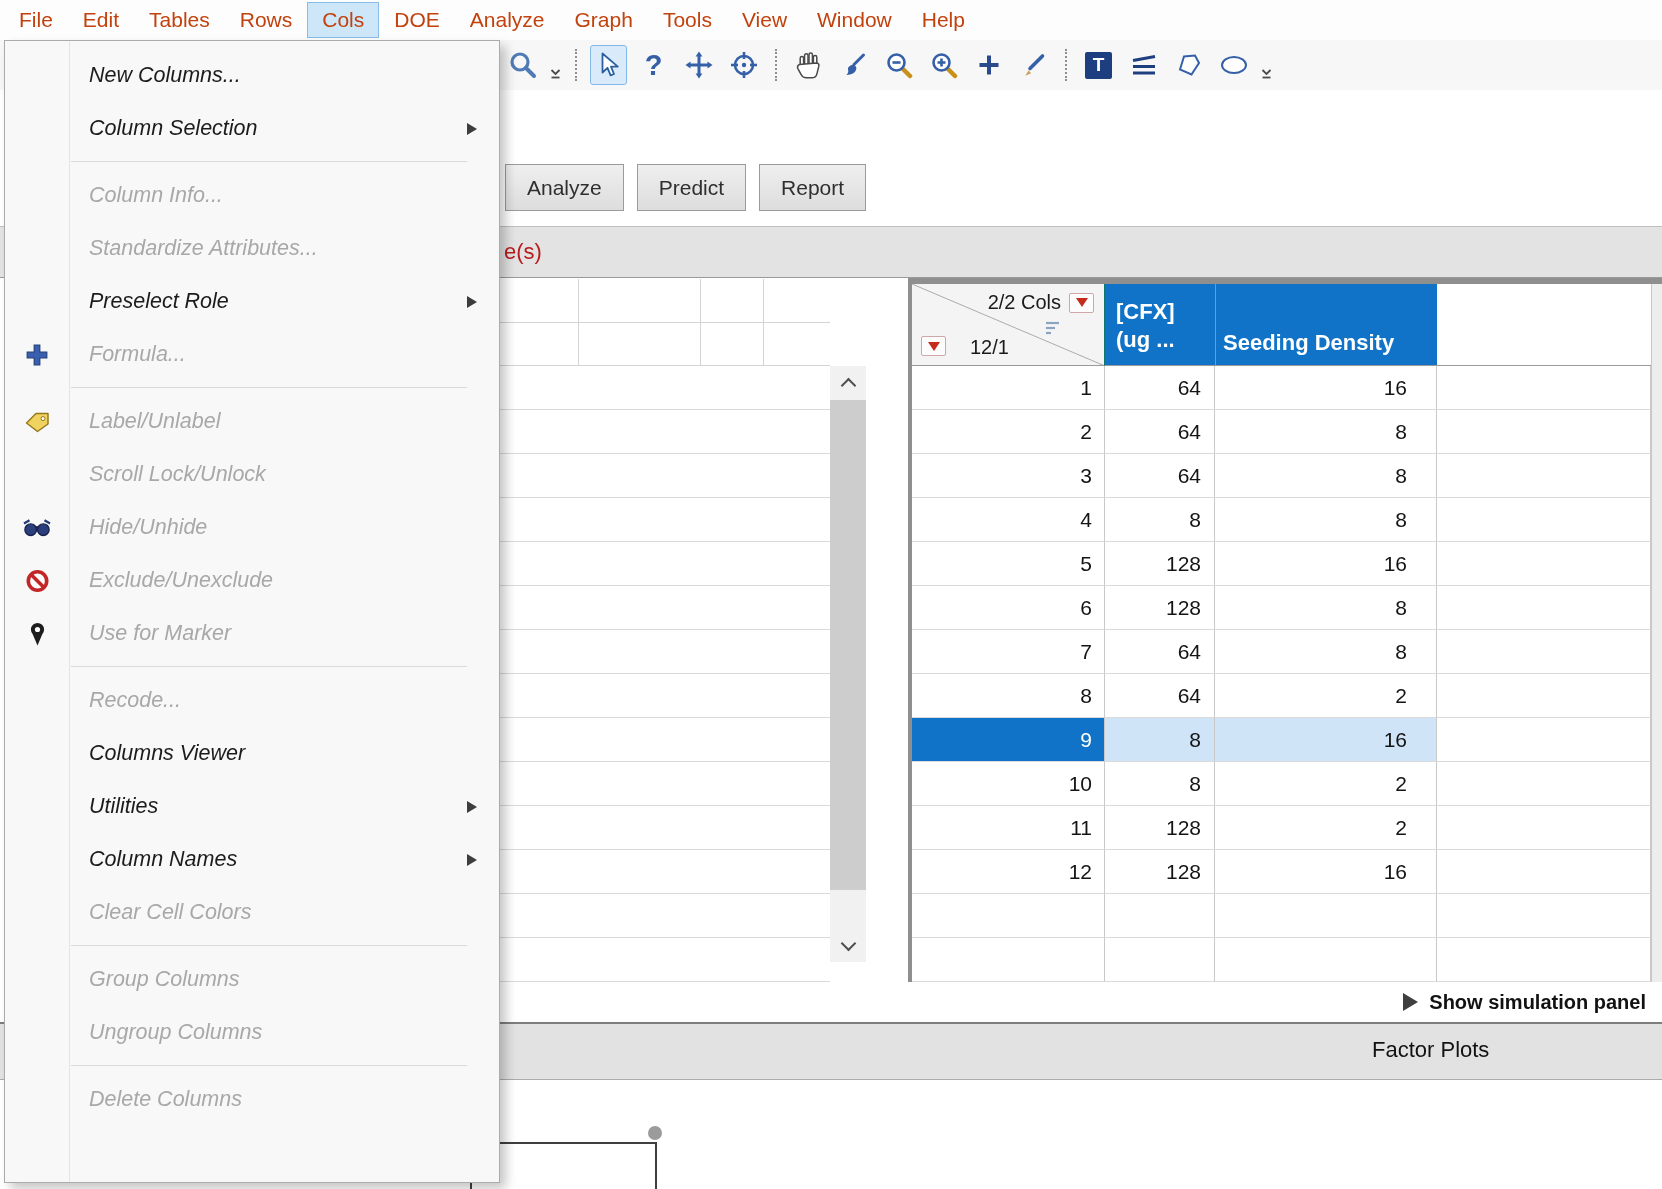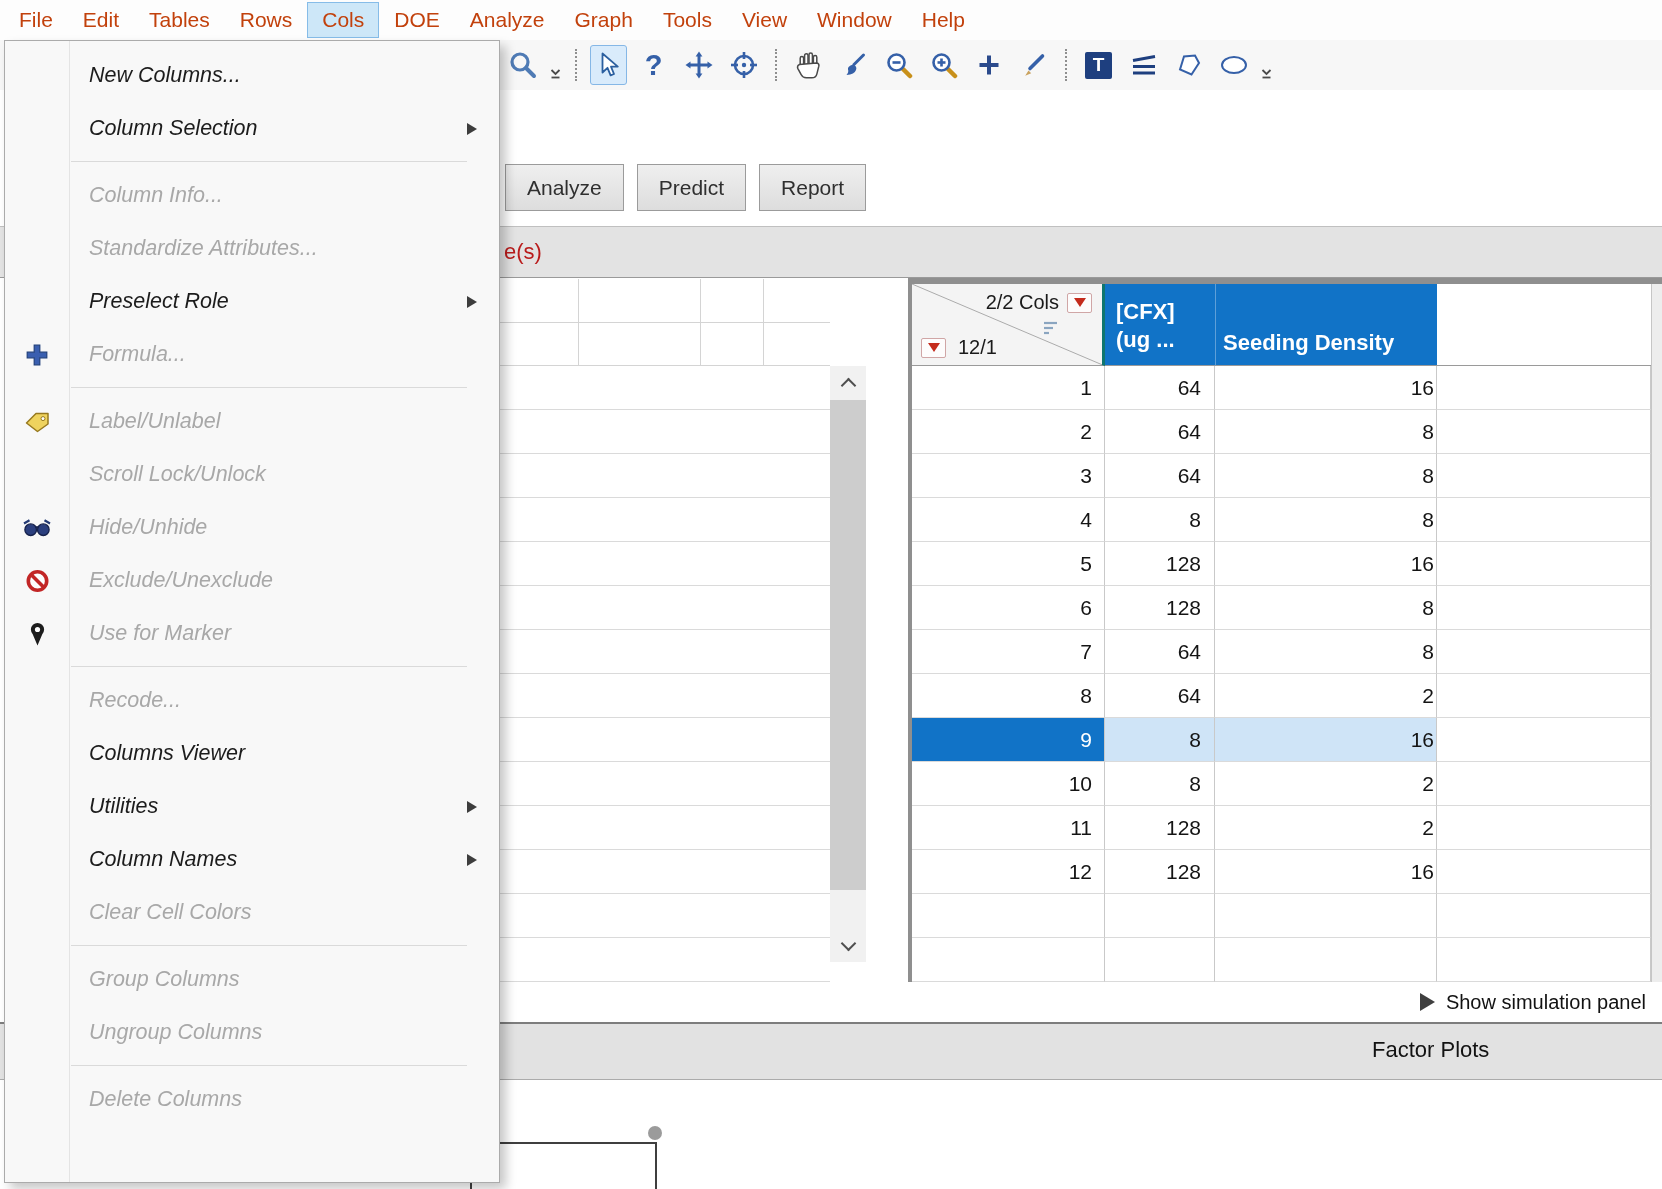--- a/index.html
+++ b/index.html
@@ -44,45 +44,45 @@
   .sb-up .sb-chev { transform:translateY(2px) rotate(45deg); }
   .sb-down .sb-chev { transform:translateY(-2px) rotate(225deg); }
   .sb-thumb { position:absolute; left:0; top:34px; width:36px; height:490px; background:#cdcdcd; }
 
   
   .panel-divider { position:absolute; left:908px; top:278px; width:4px; height:704px; background:#8f8f8f; }
   .right-strip { position:absolute; left:908px; top:278px; width:754px; height:6px; background:#8f8f8f; }
   .right-sliver { position:absolute; left:1651px; top:284px; width:11px; height:698px; background:#ededed; border-left:1px solid #c6c6c6; }
 
   
-  .corner { position:absolute; left:912px; top:284px; width:193px; height:82px; background:#f4f4f4; border-right:3px solid #0f766e; border-bottom:1px solid #9a9a9a; overflow:hidden; }
+  .corner { position:absolute; left:912px; top:284px; width:193px; height:82px; background:#f4f4f4; border-right:1px solid #0f766e; border-bottom:1px solid #9a9a9a; overflow:hidden; }
   .corner-diag { position:absolute; left:0; top:0; }
   .cols-badge-wrap { position:absolute; right:10px; top:7px; display:flex; align-items:center; gap:8px; font-size:20px; }
-  .rows-badge-wrap { position:absolute; left:9px; bottom:6px; display:flex; align-items:center; gap:12px; font-size:20px; }
+  .rows-badge-wrap { position:absolute; left:9px; bottom:6px; display:flex; align-items:flex-start; gap:24px; font-size:20px; }
   .red-tri-btn { width:25px; height:20px; background:#fdfcfc; border:1px solid #d0a6a6; border-radius:2px; display:flex; align-items:center; justify-content:center; }
   .red-tri { width:0; height:0; border-top:9px solid var(--red-triangle,#c42b1c); border-left:6px solid transparent; border-right:6px solid transparent; }
   .sort-icon { position:absolute; right:42px; top:36px; }
 
   .hdr-cfx { position:absolute; left:1105px; top:284px; width:110px; height:82px; background:var(--header-blue,#1173c7); color:#fff; font-weight:bold; font-size:22px; line-height:28px; padding:14px 0 0 11px; border-bottom:1px solid #9a9a9a; }
   .hdr-sd { position:absolute; left:1215px; top:284px; width:222px; height:82px; background:var(--header-blue,#1173c7); color:#fff; font-weight:bold; font-size:22px; display:flex; align-items:flex-end; padding:0 0 9px 7px; border-left:1px solid #5e9fd8; border-bottom:1px solid #9a9a9a; }
   .hdr-empty { position:absolute; left:1437px; top:284px; width:214px; height:82px; background:#fff; border-bottom:1px solid #9a9a9a; }
 
   
   .tbody { position:absolute; left:912px; top:366px; width:739px; }
   .trow { display:flex; height:44px; background:#fff; }
   .tcell { border-right:1px solid #c9c9c9; border-bottom:1px solid #dadada; font-size:21px; color:#141414; display:flex; align-items:center; justify-content:flex-end; }
   .c-num { width:193px; padding-right:12px; }
   .c-cfx { width:110px; padding-right:13px; }
-  .c-sd  { width:222px; padding-right:2px; }
+  .c-sd  { width:222px; padding-right:29px; }
   .c-extra { width:214px; }
   .trow.selected .c-num { background:var(--header-blue,#1173c7); color:#fff; }
   .trow.selected .c-cfx, .trow.selected .c-sd { background:var(--selected-row-fill,#cfe4f7); }
 
   
-  .sim-row { position:absolute; left:912px; top:982px; width:750px; height:40px; display:flex; align-items:center; justify-content:flex-end; gap:11px; padding-right:16px; background:#fff; }
+  .sim-row { position:absolute; left:912px; top:982px; width:750px; height:40px; display:flex; align-items:center; justify-content:flex-end; gap:11px; padding-right:16px; background:#fff;font-weight:bold; }
   .play-triangle { width:0; height:0; border-left:15px solid #3f3f3f; border-top:9px solid transparent; border-bottom:9px solid transparent; }
   .sim-label { font-size:20px; color:#121212; }
 
   
   .factor-band { position:absolute; left:0; top:1022px; width:1662px; height:58px; background:#e2e2e2; border-top:2px solid #7d7d7d; border-bottom:1px solid #ababab; }
   .factor-title { position:absolute; left:1372px; top:1022px; height:58px; line-height:56px; font-size:22px; color:#121212; }
 
   
   .plot-box { position:absolute; left:470px; top:1142px; width:187px; height:60px; background:#fff; border:2px solid #3f3f3f; }
   .plot-dot { position:absolute; left:648px; top:1126px; width:14px; height:14px; border-radius:50%; background:#9b9b9b; }

